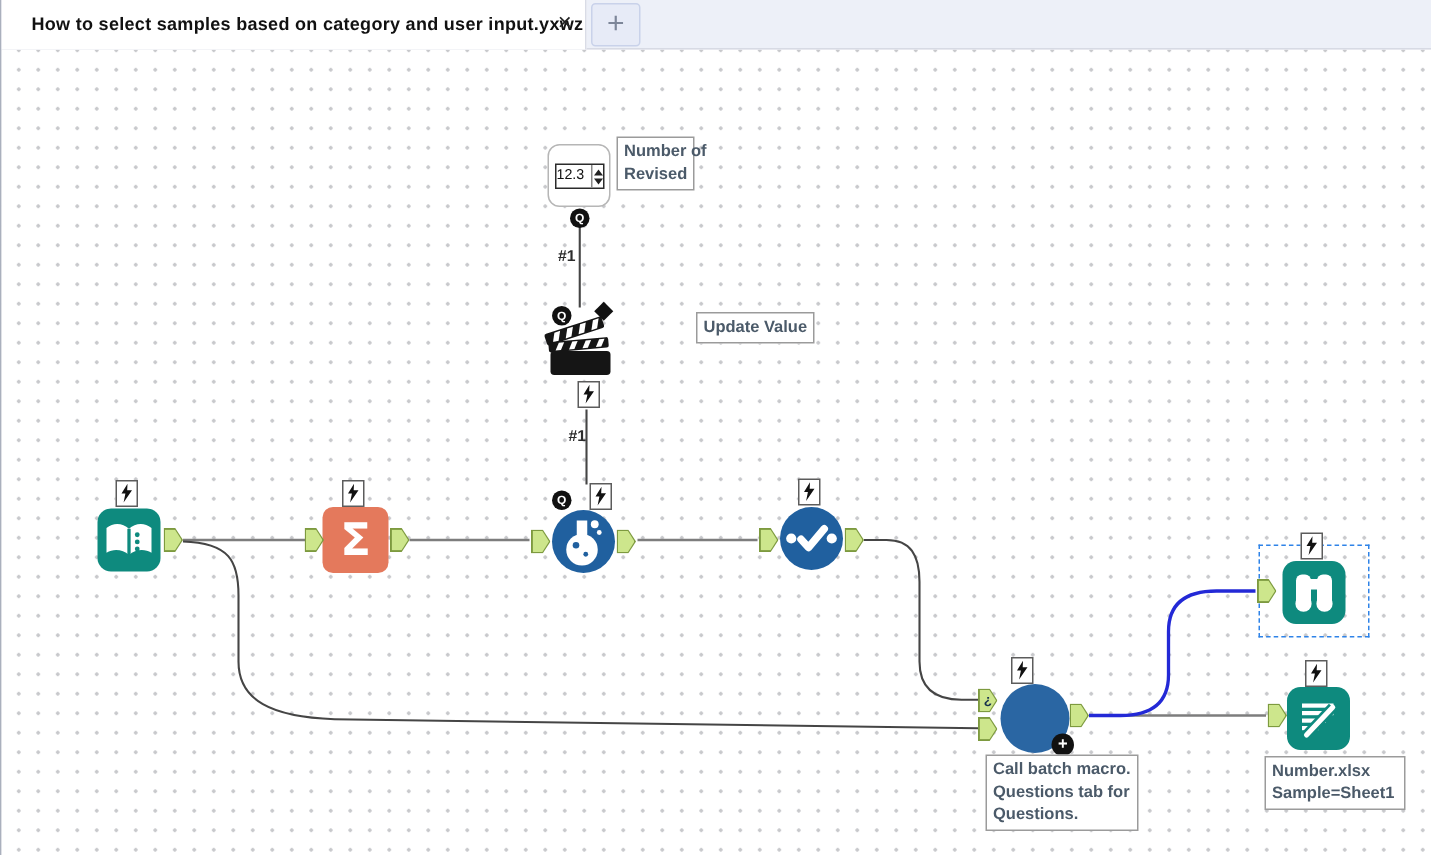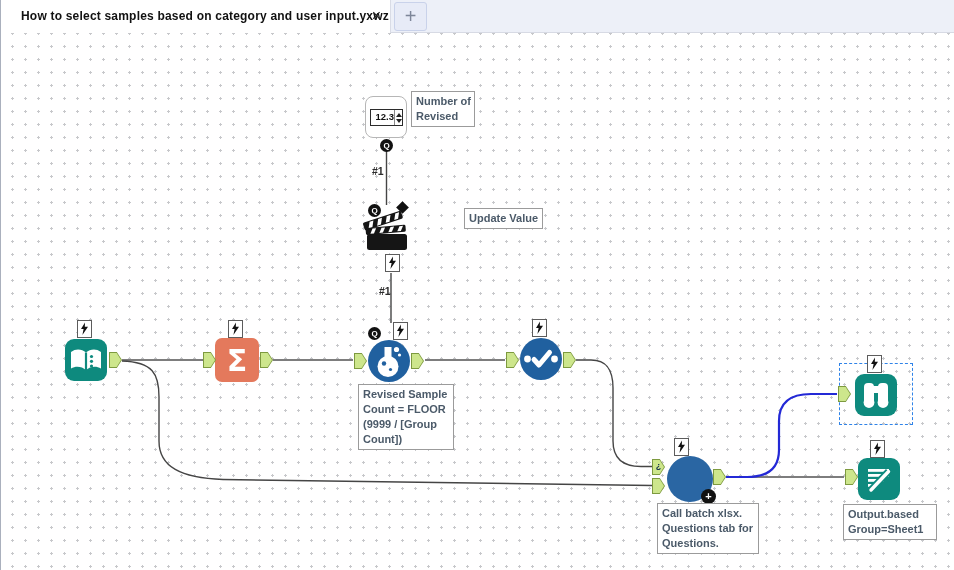--- a/index.html
+++ b/index.html
@@ -57,21 +57,21 @@
   .ann { background:#fff; border:1px solid #9b9b9b; padding:2px 4px;
     font-size:11px; line-height:15px; font-weight:600; color:#4b5a69; z-index:2; white-space:nowrap; }
 
   .wire-label { font-size:10.5px; font-weight:600; color:#2c2c2c; z-index:2; }
 
   
   .numwidget { width:42px; height:42px; background:#fff; border:1px solid #b6b6b6;
     border-radius:8px; }
   .numbox { position:absolute; left:4px; top:12px; width:33px; height:17px;
     border:1.5px solid #2b2b2b; background:#fff; display:flex; }
-  .numval { flex:1; font-size:9.5px; font-weight:700; color:#111; text-align:right; line-height:14px; }
+  .numval { flex:1; font-size:9.5px; font-weight:400; color:#111; text-align:left; line-height:14px; }
   .spincol { width:8px; border-left:1px solid #888; display:flex; flex-direction:column;
     align-items:center; justify-content:center; gap:2px; }
   .tri-up { width:0; height:0; border-left:3px solid transparent; border-right:3px solid transparent;
     border-bottom:4px solid #222; }
   .tri-dn { width:0; height:0; border-left:3px solid transparent; border-right:3px solid transparent;
     border-top:4px solid #222; }
 
   .diamond { width:9px; height:9px; background:#111; transform:rotate(45deg); z-index:3; }
 
   .sigma { width:44px; height:44px; border-radius:7px; background:#e4795c;
@@ -125,21 +125,21 @@
     <div class="numbox">
       <span class="numval">12.3</span>
       <span class="spincol">
         <span class="tri-up"></span>
         <span class="tri-dn"></span>
       </span>
     </div>
   </div>
   <div class="abs qdot" style="left:379px; top:139px;">Q</div>
 
-  <div class="abs ann" style="left:410px; top:91px; width:64px;">
+  <div class="abs ann" style="left:410px; top:91px; width:52px;">
     <div>Number of</div>
     <div>Revised</div>
   </div>
 
   <div class="abs wire-label" style="left:371px; top:165px;">#1</div>
 
   <div class="abs" style="left:361px; top:208px; width:48px; height:44px;">
     <svg width="48" height="44" viewBox="0 0 48 44">
       <g transform="rotate(-18 5 22)">
         <rect x="3" y="14" width="40" height="8" rx="1.5" fill="#151515"></rect>
@@ -227,26 +227,20 @@
     </svg>
   </div>
   <div class="abs anchor" style="left:353px; top:353px;">
     <span class="a-outer"></span>
       <span class="a-inner"></span>
   </div>
   <div class="abs anchor" style="left:410px; top:353px;">
     <span class="a-outer"></span>
       <span class="a-inner"></span>
   </div>
-  <div class="abs ann" style="left:357px; top:384px; width:96px;">
-    <div>Revised Sample</div>
-    <div>Count = FLOOR</div>
-    <div>(9999 / [Group</div>
-    <div>Count])</div>
-  </div>
 
   <div class="abs bolt" style="left:531px; top:319px;">
     <svg width="11" height="14" viewBox="0 0 11 14">
         <polygon points="6,0.5 2,7 4.6,7 3.4,13 9,4.8 5.8,4.8" fill="#111"></polygon>
       </svg>
   </div>
   <div class="abs circle-tool" style="left:519px; top:338px;">
     <svg width="42" height="42" viewBox="0 0 42 42">
       <circle cx="7.5" cy="21" r="3.4" fill="#fff"></circle>
       <circle cx="34.5" cy="21" r="3.4" fill="#fff"></circle>
@@ -277,21 +271,21 @@
   </div>
   <div class="abs anchor" style="left:651px; top:478px;">
     <span class="a-outer"></span>
       <span class="a-inner"></span>
   </div>
   <div class="abs anchor" style="left:712px; top:469px;">
     <span class="a-outer"></span>
       <span class="a-inner"></span>
   </div>
   <div class="abs ann" style="left:656px; top:503px; width:102px;">
-    <div>Call batch xlsx.</div>
+    <div>Call batch macro.</div>
     <div>Questions tab for</div>
     <div>Questions.</div>
   </div>
 
   <div class="abs sel-box" style="left:838px; top:363px; width:74px; height:62px;"></div>
   <div class="abs bolt" style="left:866px; top:355px;">
     <svg width="11" height="14" viewBox="0 0 11 14">
         <polygon points="6,0.5 2,7 4.6,7 3.4,13 9,4.8 5.8,4.8" fill="#111"></polygon>
       </svg>
   </div>
@@ -323,17 +317,17 @@
       <rect x="10" y="26" width="11" height="2.8" fill="#fff"></rect>
       <line x1="13" y1="32" x2="30.5" y2="13.5" stroke="#0e8a7e" stroke-width="7"></line>
       <line x1="13" y1="32" x2="30.5" y2="13.5" stroke="#fff" stroke-width="3.4" stroke-linecap="round"></line>
     </svg>
   </div>
   <div class="abs anchor" style="left:844px; top:469px;">
     <span class="a-outer"></span>
       <span class="a-inner"></span>
   </div>
   <div class="abs ann" style="left:842px; top:504px; width:94px;">
-    <div>Output.based</div>
-    <div>Group=Sheet1</div>
+    <div>Number.xlsx</div>
+    <div>Sample=Sheet1</div>
   </div>
 
 </div>
 
 </body></html>

